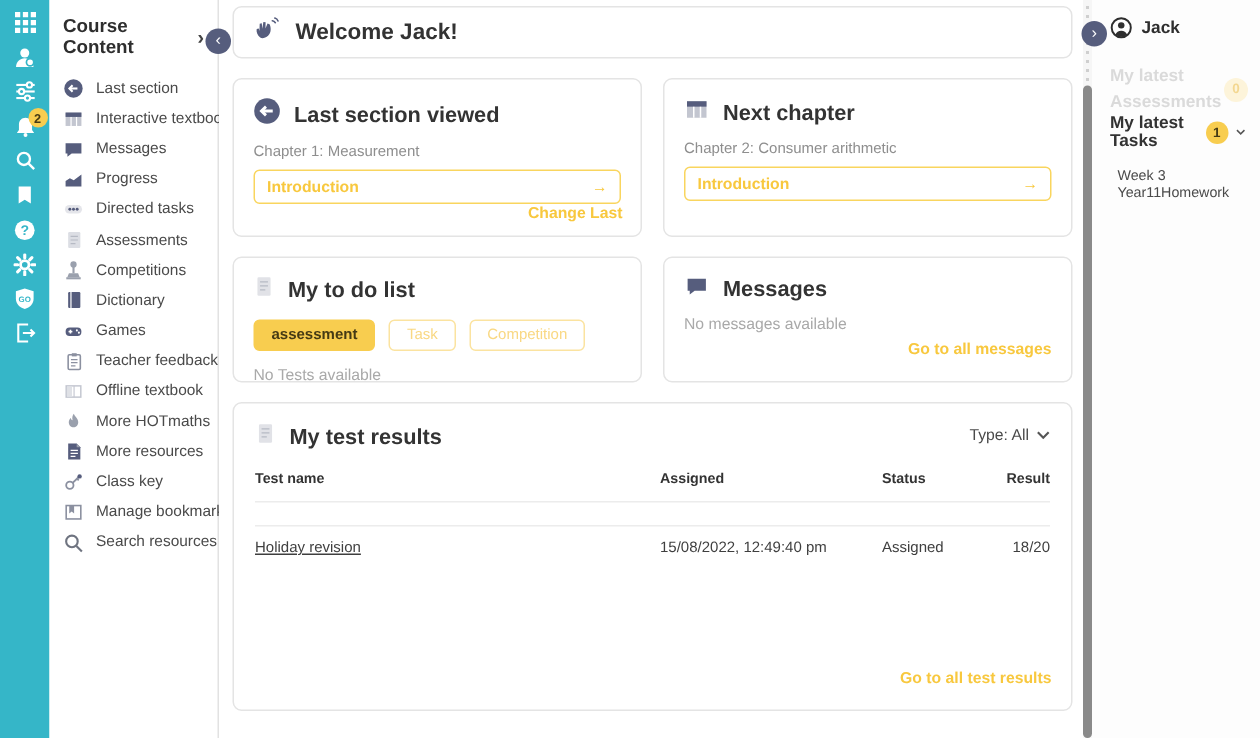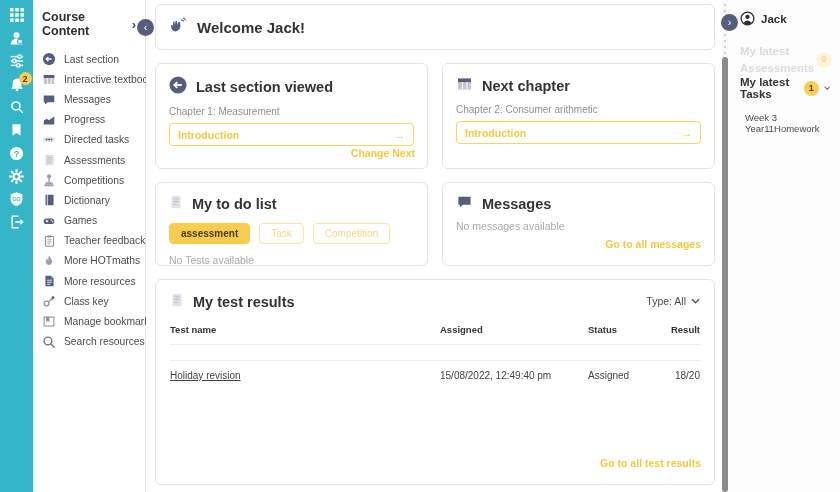--- a/index.html
+++ b/index.html
@@ -26,21 +26,21 @@
   .menu li { display:flex; align-items:center; gap:8px; height:20.2px;
     font-size:10.3px; color:#4a4a4a; cursor:pointer; white-space:nowrap;text-align:center; }
   .mi { width:14px; height:14px; flex-shrink:0; display:flex; align-items:center; justify-content:center; }
 
   
   .main { flex:1; position:relative; padding:4px 7px 0 9px; background:#fff; min-width:0; }
   .collapse-btn { position:absolute; left:-9px; top:19px; width:17px; height:17px;
     border-radius:50%; background:#565d7d; color:#fff; border:none; font-size:11px;
     line-height:15px; text-align:center; cursor:pointer; z-index:6; padding:0; }
   .card { background:#fff; border:1px solid #e4e4e4; border-radius:6px; }
-  .welcome { height:46px; display:flex; align-items:center; gap:11px; padding:0 13px; }
+  .welcome { height:35px; display:flex; align-items:center; gap:11px; padding:0 13px; }
   .welcome h1 { font-size:15px; font-weight:bold; color:#333; }
   .row { display:flex; gap:14px; margin-top:13px; }
   .half { flex:1; position:relative; min-width:0; }
   .row2 .half { height:106px; padding:12px 13px; }
   .row3 .half { height:84px; padding:11px 13px; }
   .card-head { display:flex; align-items:center; gap:9px; }
   .card-title { font-size:14.5px; font-weight:bold; color:#333; }
   .subtitle { font-size:10px; color:#8e8e8e; margin-top:8px; }
   .section-btn { margin-top:6px; width:100%; height:23px; border:1.6px solid #f9d55e;
     border-radius:4px; background:#fff; display:flex; align-items:center;
@@ -284,20 +284,30 @@
               <rect x="6" y="1.2" width="4" height="2.6" fill="#8b90a0"></rect>
               <line x1="5.3" y1="6.5" x2="10.7" y2="6.5" stroke="#8b90a0"></line>
               <line x1="5.3" y1="9" x2="10.7" y2="9" stroke="#8b90a0"></line>
               <line x1="5.3" y1="11.5" x2="9" y2="11.5" stroke="#8b90a0"></line>
             </svg>
           </span>
         <span>Teacher feedback</span>
       </li>
       <li>
         <span class="mi">
+            <svg width="14" height="12" viewBox="0 0 16 16">
+              <rect x="1.5" y="3" width="13" height="10" fill="none" stroke="#c3c6d0" stroke-width="1.3"></rect>
+              <rect x="2.2" y="3.7" width="4.5" height="8.6" fill="#dfe1e6"></rect>
+              <line x1="8.5" y1="3" x2="8.5" y2="13" stroke="#c3c6d0"></line>
+            </svg>
+          </span>
+        <span>Offline textbook</span>
+      </li>
+      <li>
+        <span class="mi">
             <svg width="12" height="14" viewBox="0 0 16 16">
               <path fill="#9aa0ad" d="M8.2 1c1.2 2.8 4 4.2 4 7.6 0 2.6-1.9 4.6-4.2 4.6S3.8 11.2 3.8 8.6c0-1.7.9-2.9 1.8-4 .1 1.1.7 2 1.6 2.3C6.6 4.6 7 2.5 8.2 1z"></path>
             </svg>
           </span>
         <span>More HOTmaths</span>
       </li>
       <li>
         <span class="mi">
             <svg width="13" height="14" viewBox="0 0 16 16">
               <path fill="#565d7d" d="M3 1.5h7l3 3v10H3z"></path>
@@ -369,21 +379,21 @@
                   <polyline points="7.4,5.4 4.7,8 7.4,10.6"></polyline>
                 </g>
               </svg></span>
           <span class="card-title">Last section viewed</span>
         </div>
         <div class="subtitle">Chapter 1: Measurement</div>
         <button class="section-btn">
           <span>Introduction</span>
           <span>→</span>
         </button>
-        <a class="ylink change-text">Change Next</a>
+        <a class="ylink change-text">Change Last</a>
       </section>
 
       <section class="card half">
         <div class="card-head">
           <span><svg width="17" height="16" viewBox="0 0 16 16">
                 <rect x="1.5" y="2.5" width="13" height="11" fill="#c3c6d0"></rect>
                 <rect x="1.5" y="2.5" width="13" height="3.6" fill="#565d7d"></rect>
                 <line x1="6" y1="6.1" x2="6" y2="13.5" stroke="#fff"></line>
                 <line x1="10.5" y1="6.1" x2="10.5" y2="13.5" stroke="#fff"></line>
               </svg></span>

